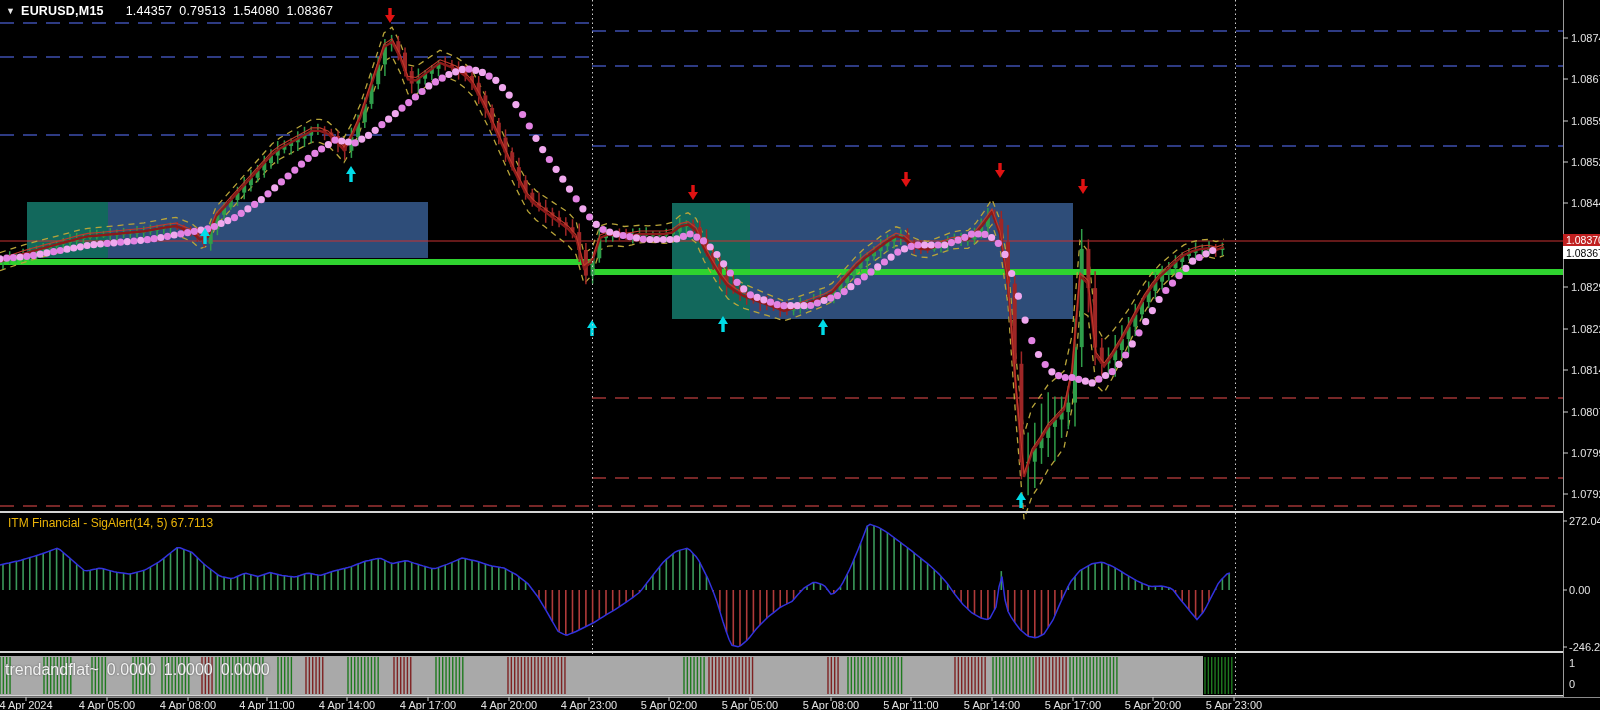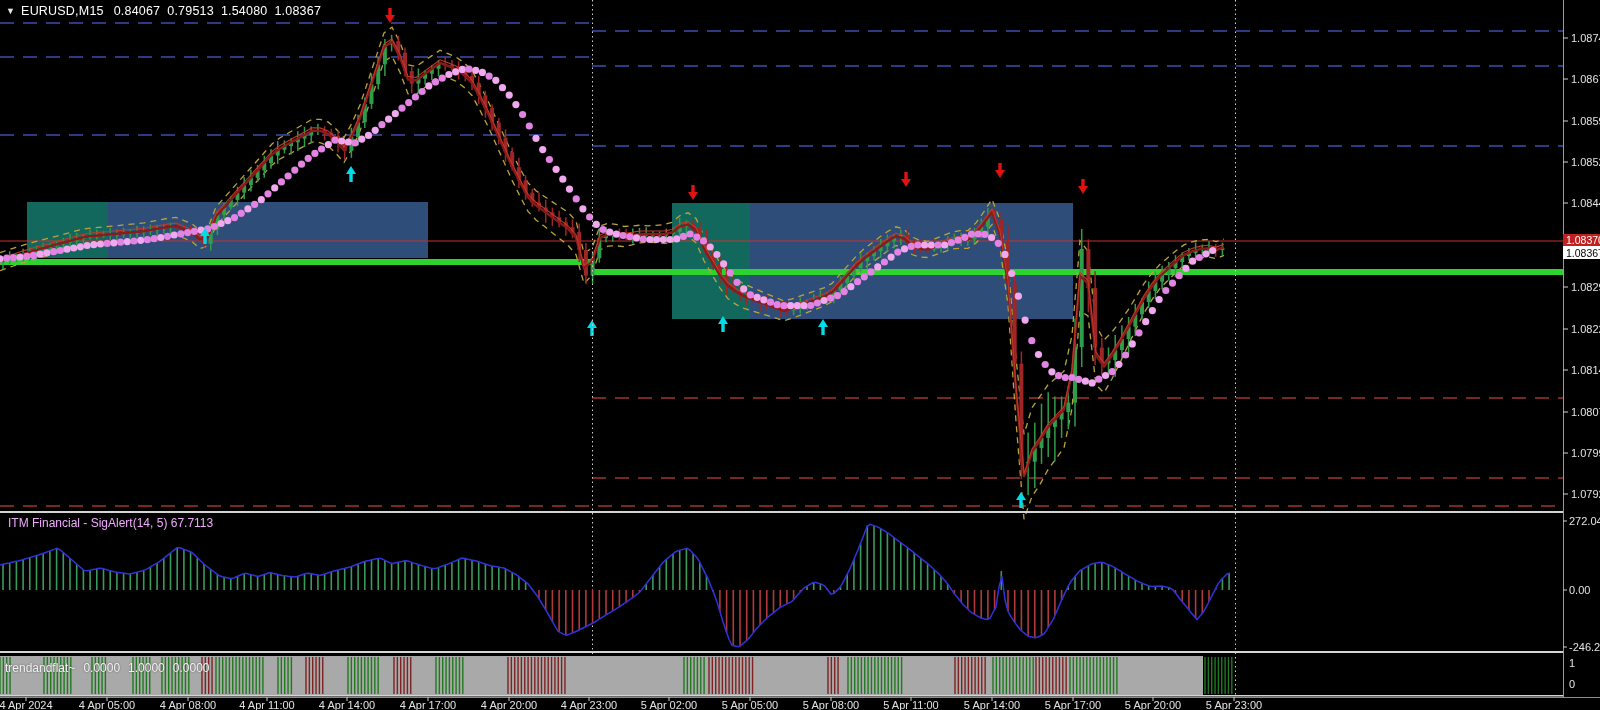--- a/index.html
+++ b/index.html
@@ -1,24 +1,24 @@
 <!DOCTYPE html>
 <html><head>
 <meta charset="utf-8">
 <style>
   html,body{margin:0;padding:0;background:#000;}
   #app{position:relative;width:1600px;height:710px;background:#000;overflow:hidden;
        font-family:"Liberation Sans",sans-serif;}
   #chart{position:absolute;left:0;top:0;}
   .quote{position:absolute;left:6px;top:4px;color:#fff;font-size:12.5px;letter-spacing:0.2px;}
   .quote .tri{font-size:9px;color:#e8e8e8;margin-right:6px;vertical-align:1px;cursor:pointer;}
-  .quote .sym{font-weight:normal;margin-right:10px;}
+  .quote .sym{font-weight:bold;margin-right:22px;}
   .quote span.v{margin-right:7px;}
-  .ind-title{position:absolute;left:8px;top:516px;color:#f0abfc;font-size:12px;}
-  .trend-title{position:absolute;left:5px;top:661px;color:#f2f2f2;font-size:12px;
+  .ind-title{position:absolute;left:8px;top:516px;color:#eab308;font-size:12px;}
+  .trend-title{position:absolute;left:5px;top:661px;color:#f2f2f2;font-size:16px;
        text-shadow:0 0 2px #555;}
   .trend-title span{margin-right:8px;}
 </style>
 </head>
 <body>
 
 <div id="app">
   <svg id="chart" width="1600" height="710">
       <g>
         <rect x="27" y="202" width="401" height="56" fill="#2e4d79"></rect>
@@ -1107,21 +1107,21 @@
         <line x1="1073" y1="697" x2="1073" y2="701" stroke="#cfcfcf" stroke-width="1"></line>
         <text x="1073" y="709" fill="#e2e2e2" font-family="&quot;Liberation Sans&quot;,sans-serif" font-size="11px" text-anchor="middle">5 Apr 17:00</text>
         <line x1="1153" y1="697" x2="1153" y2="701" stroke="#cfcfcf" stroke-width="1"></line>
         <text x="1153" y="709" fill="#e2e2e2" font-family="&quot;Liberation Sans&quot;,sans-serif" font-size="11px" text-anchor="middle">5 Apr 20:00</text>
         <line x1="1234" y1="697" x2="1234" y2="701" stroke="#cfcfcf" stroke-width="1"></line>
         <text x="1234" y="709" fill="#e2e2e2" font-family="&quot;Liberation Sans&quot;,sans-serif" font-size="11px" text-anchor="middle">5 Apr 23:00</text>
       </g>
     </svg>
 
   <div class="quote">
-    <span class="tri">▼</span><span class="sym">EURUSD,M15</span><span class="v">0.84067</span><span class="v">0.79513</span><span class="v">1.54080</span><span class="v">1.08367</span>
+    <span class="tri">▼</span><span class="sym">EURUSD,M15</span><span class="v">1.44357</span><span class="v">0.79513</span><span class="v">1.54080</span><span class="v">1.08367</span>
   </div>
 
   <div class="ind-title">
     <span>ITM Financial - SigAlert(14, 5)</span>
     <span>67.7113</span>
   </div>
 
   <div class="trend-title">
     <span>trendandflat~</span><span>0.0000</span><span>1.0000</span><span>0.0000</span>
   </div>

